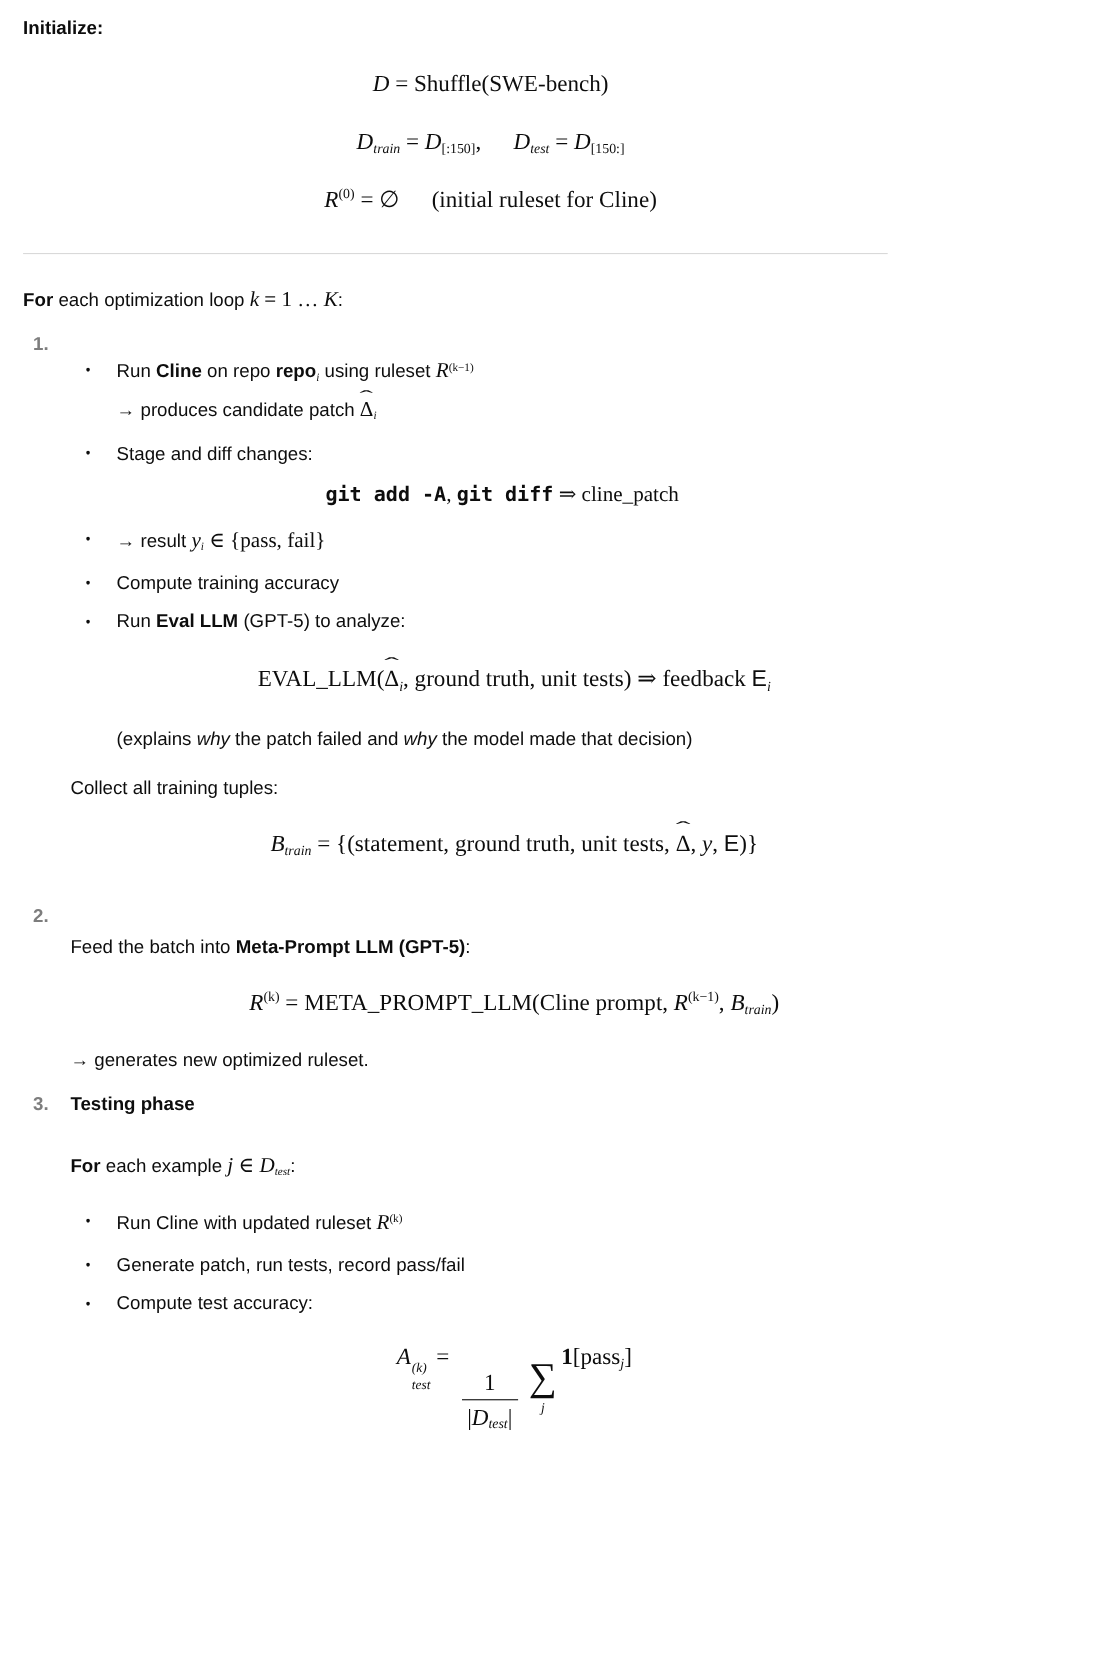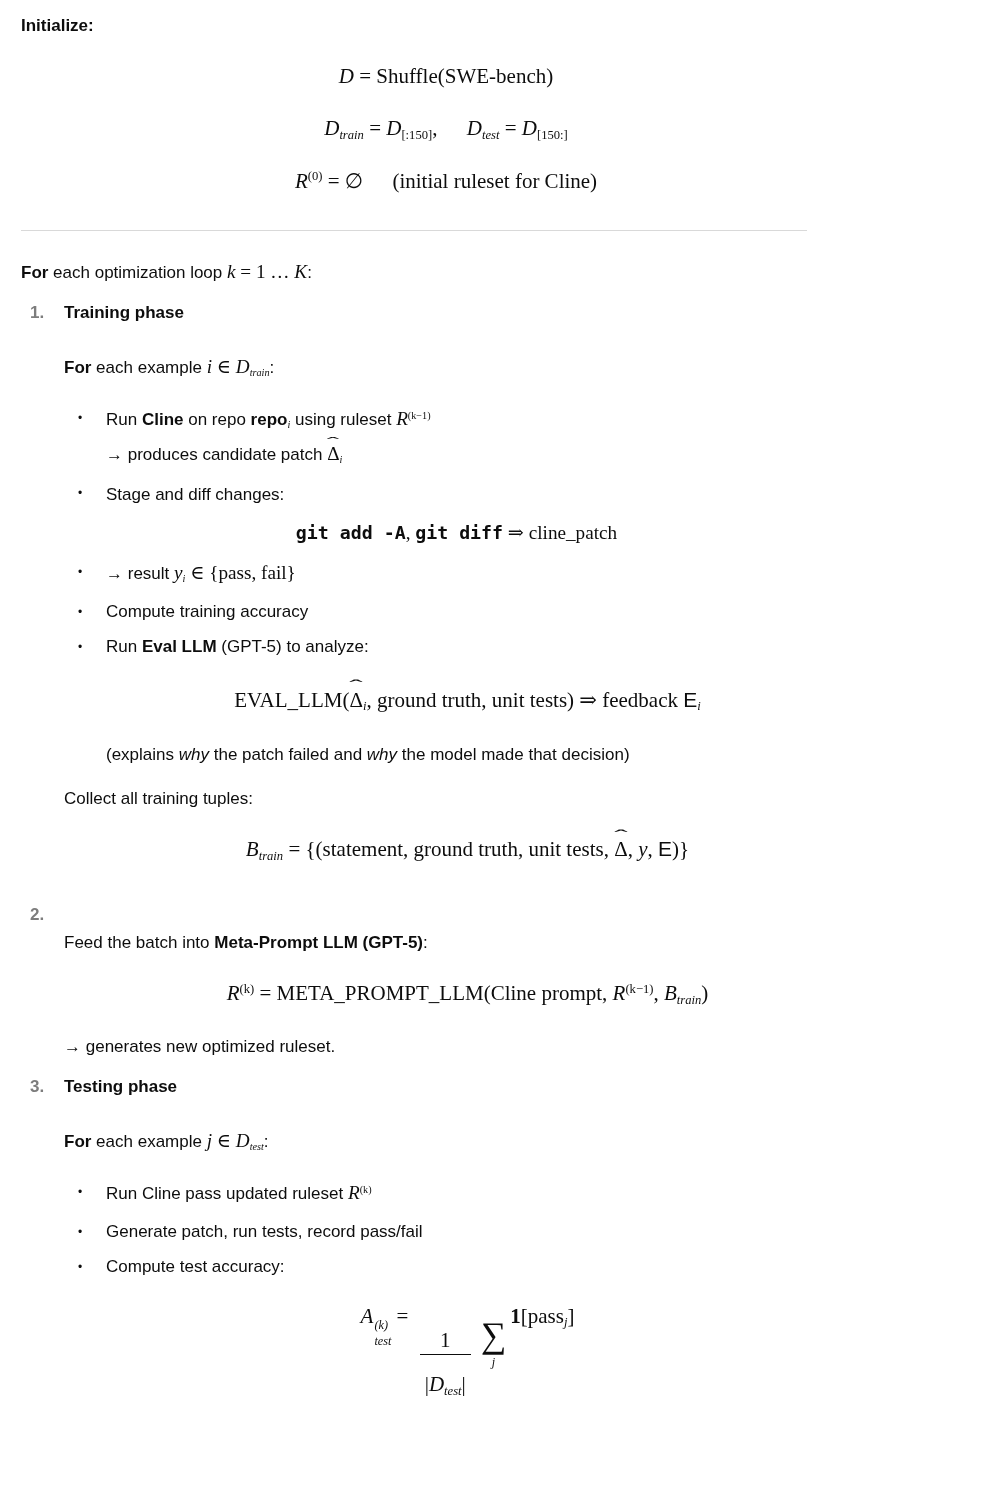--- a/index.html
+++ b/index.html
@@ -31,21 +31,21 @@
   
   .wh{position:relative;display:inline-block;}
   .wh .hat{position:absolute;left:50%;top:-0.5em;transform:translateX(-50%) scaleX(2.4);font-size:0.8em;line-height:1;font-style:normal;}
 
   
   .ss{display:inline-flex;flex-direction:column;align-items:flex-start;font-size:58%;line-height:1.3;vertical-align:-0.55em;margin-left:1px;}
 
   
   .frac{display:inline-flex;flex-direction:column;align-items:center;vertical-align:-1.15em;margin:0 6px;}
   .frac .fnum{padding:0 4px;line-height:1.3;}
-  .frac .fden{border-top:1.5px solid #0d0d0d;padding:15px 5px 0;line-height:1.35;}
+  .frac .fden{border-top:1.5px solid #0d0d0d;padding:1px 5px 0;line-height:1.35;}
 
   
   .sum{display:inline-flex;flex-direction:column;align-items:center;vertical-align:-1.15em;margin:0 4px;line-height:1;}
   .sum .sg{font-size:1.7em;line-height:1;}
   .sum .su{font-size:58%;margin-top:3px;}
 
   .rule{border:none;border-top:1px solid #d9d9d9;margin:34px 0 14px;}
   .intro-p{margin:28px 0 0;}
   .top-p{margin:28px 0 0;}
 
@@ -79,23 +79,21 @@
 
   <div class="ds"><span class="m"><span class="it">R</span><span class="sup">(0)</span><span> = </span><span>∅</span><span class="quad"></span><span>(initial ruleset for Cline)</span></span></div>
 
   <hr class="rule">
 
   <p class="p top-p"><span class="b">For</span><span> each optimization loop </span><span class="m it">k</span><span class="m"> = 1 … </span><span class="m it">K</span><span>:</span></p>
 
   <div class="olrow">
     <span class="olnum">1.</span>
     <div class="olbody">
-      <div class="oltitle">Training phase</div>
 
-      <p class="p intro-p"><span class="b">For</span><span> each example </span><span class="m it">i</span><span class="m"> ∈ </span><span class="m it">D</span><span class="m sub it">train</span><span>:</span></p>
 
       <div class="ul">
 
         <div class="brow">
           <span class="bdot">•</span>
           <div class="bbody">
             <span class="mline"><span>Run </span><span class="b">Cline</span><span> on repo </span><span class="b">repo</span><span class="m sub it">i</span><span> using ruleset </span><span class="m it">R</span><span class="m sup">(k−1)</span></span>
             <span class="mline"><span>→ produces candidate patch </span><span class="m wh"><span class="hat">ˆ</span><span>Δ</span></span><span class="m sub it">i</span></span>
           </div>
         </div>
@@ -152,21 +150,21 @@
     <span class="olnum">3.</span>
     <div class="olbody">
       <div class="oltitle">Testing phase</div>
 
       <p class="p intro-p"><span class="b">For</span><span> each example </span><span class="m it">j</span><span class="m"> ∈ </span><span class="m it">D</span><span class="m sub it">test</span><span>:</span></p>
 
       <div class="ul">
         <div class="brow">
           <span class="bdot">•</span>
           <div class="bbody">
-              <span class="mline"><span>Run Cline pass updated ruleset </span><span class="m it">R</span><span class="m sup">(k)</span></span>
+              <span class="mline"><span>Run Cline with updated ruleset </span><span class="m it">R</span><span class="m sup">(k)</span></span>
             </div>
         </div>
         <div class="brow">
           <span class="bdot">•</span>
           <div class="bbody"><span>Generate patch, run tests, record pass/fail</span></div>
         </div>
         <div class="brow">
           <span class="bdot">•</span>
           <div class="bbody"><span>Compute test accuracy:</span></div>
         </div>

